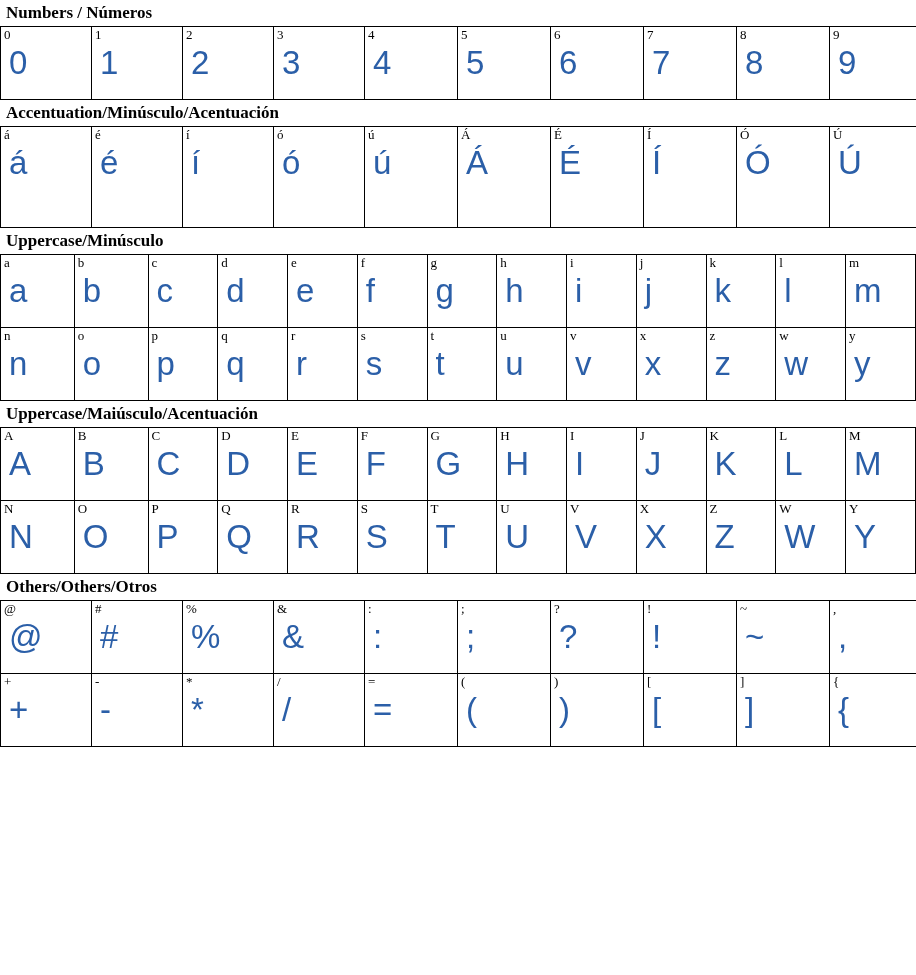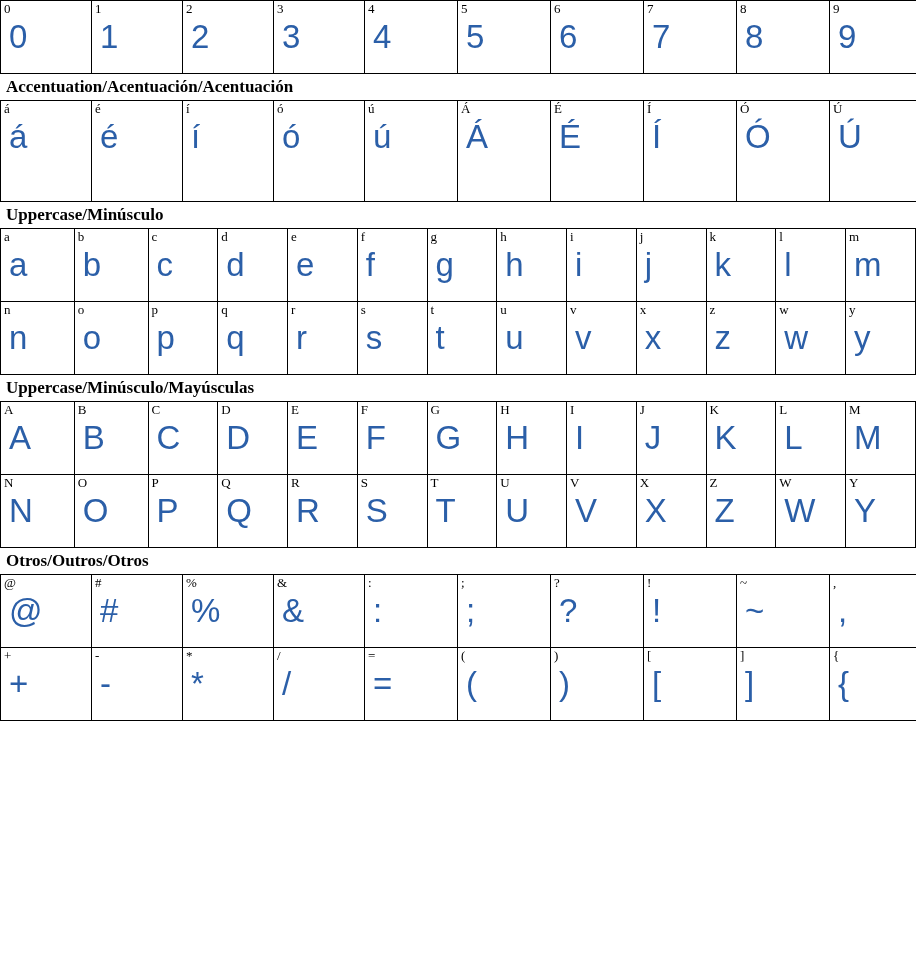--- a/index.html
+++ b/index.html
@@ -67,20 +67,21 @@
     text-align: right;
     padding: 6px 4px 0 0;
   }
   .row-numbers td { height: 72px; }
 </style>
 </head>
 <body>
 
 <div class="page">
 
+  <div class="section-title">Numbers / Números</div>
   <table class="glyph-table">
     <tbody>
         <tr class="row-numbers">
       <td style="width:90px">
         <span class="cell-label">0</span>
         <span class="cell-glyph">0</span>
       </td>
       <td style="width:90px">
         <span class="cell-label">1</span>
         <span class="cell-glyph">1</span>
@@ -114,21 +115,21 @@
         <span class="cell-glyph">8</span>
       </td>
       <td style="width:92px">
         <span class="cell-label">9</span>
         <span class="cell-glyph">9</span>
       </td>
     </tr>
   </tbody>
     </table>
 
-  <div class="section-title">Accentuation/Acentuación/Acentuación</div>
+  <div class="section-title">Accentuation/Minúsculo/Acentuación</div>
   <table class="glyph-table">
     <tbody>
         <tr>
       <td style="width:90px;height:100px">
         <span class="cell-label">á</span>
         <span class="cell-glyph">á</span>
       </td>
       <td style="width:90px;height:100px">
         <span class="cell-label">é</span>
         <span class="cell-glyph">é</span>
@@ -276,21 +277,21 @@
         <span class="cell-glyph">w</span>
       </td>
       <td style="width:68px">
         <span class="cell-label">y</span>
         <span class="cell-glyph">y</span>
       </td>
     </tr>
   </tbody>
     </table>
 
-  <div class="section-title">Uppercase/Minúsculo/Mayúsculas</div>
+  <div class="section-title">Uppercase/Maiúsculo/Acentuación</div>
   <table class="glyph-table">
     <tbody>
         <tr>
       <td style="width:72px">
         <span class="cell-label">A</span>
         <span class="cell-glyph">A</span>
       </td>
       <td style="width:72px">
         <span class="cell-label">B</span>
         <span class="cell-glyph">B</span>
@@ -390,21 +391,21 @@
         <span class="cell-glyph">W</span>
       </td>
       <td style="width:68px">
         <span class="cell-label">Y</span>
         <span class="cell-glyph">Y</span>
       </td>
     </tr>
   </tbody>
     </table>
 
-  <div class="section-title">Otros/Outros/Otros</div>
+  <div class="section-title">Others/Others/Otros</div>
   <table class="glyph-table">
     <tbody>
         <tr>
       <td style="width:90px">
         <span class="cell-label">@</span>
         <span class="cell-glyph">@</span>
       </td>
       <td style="width:90px">
         <span class="cell-label">#</span>
         <span class="cell-glyph">#</span>

